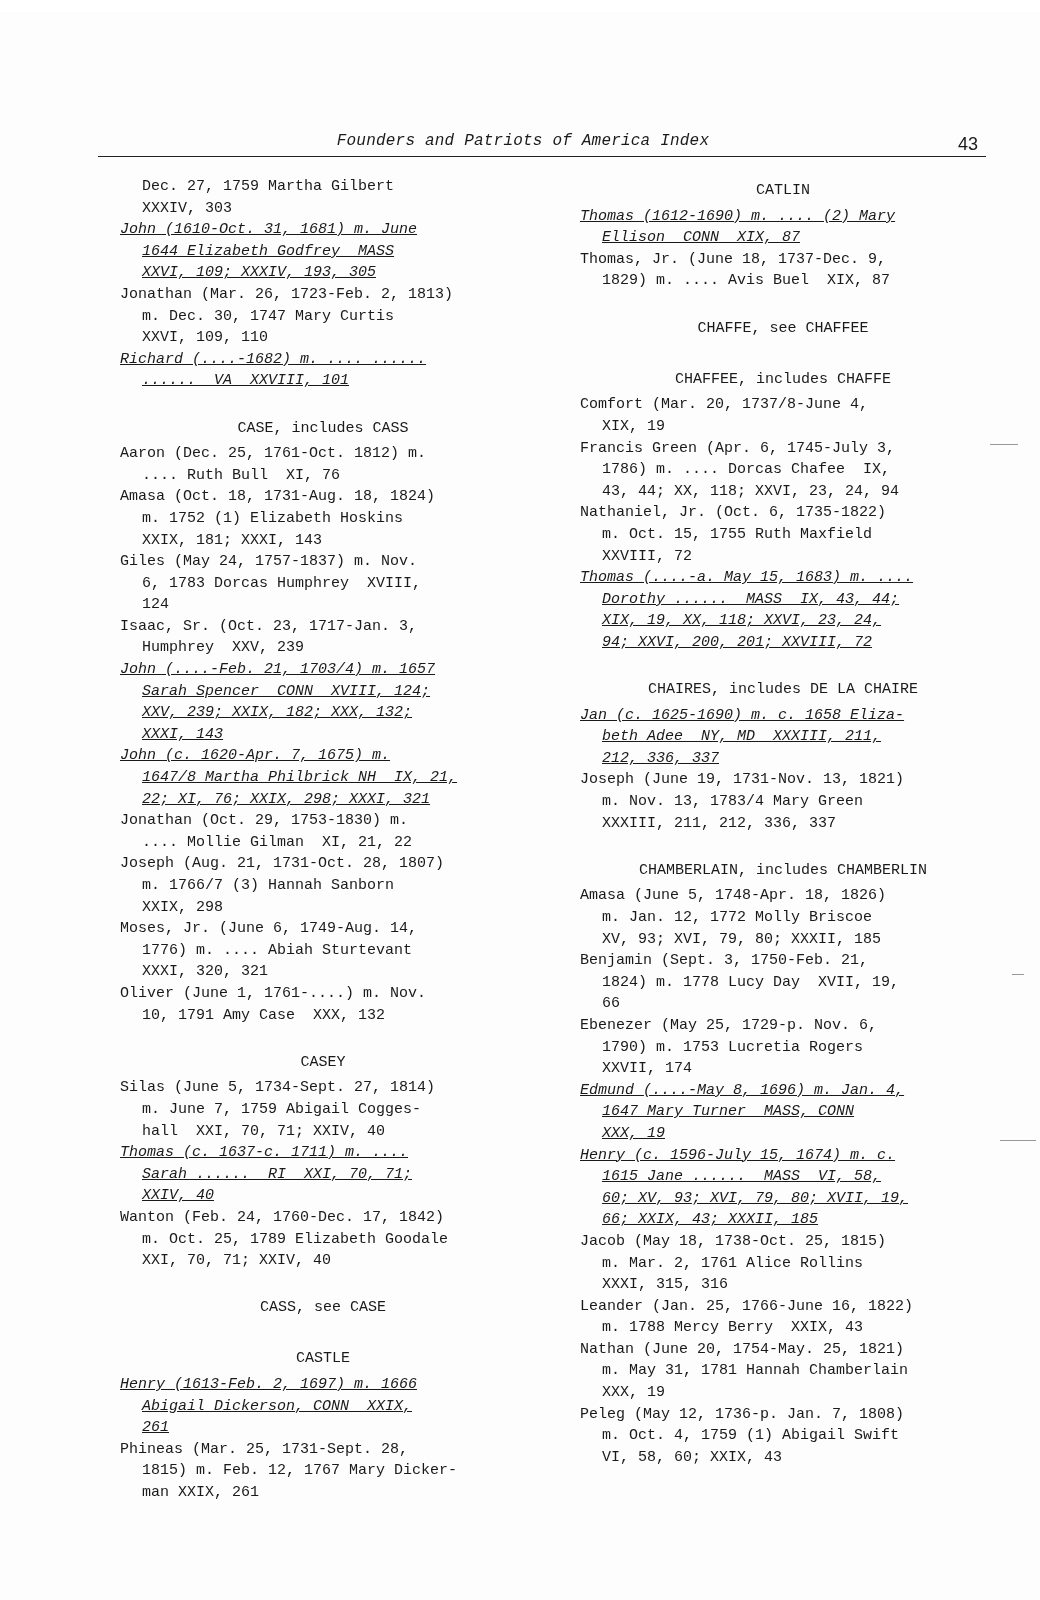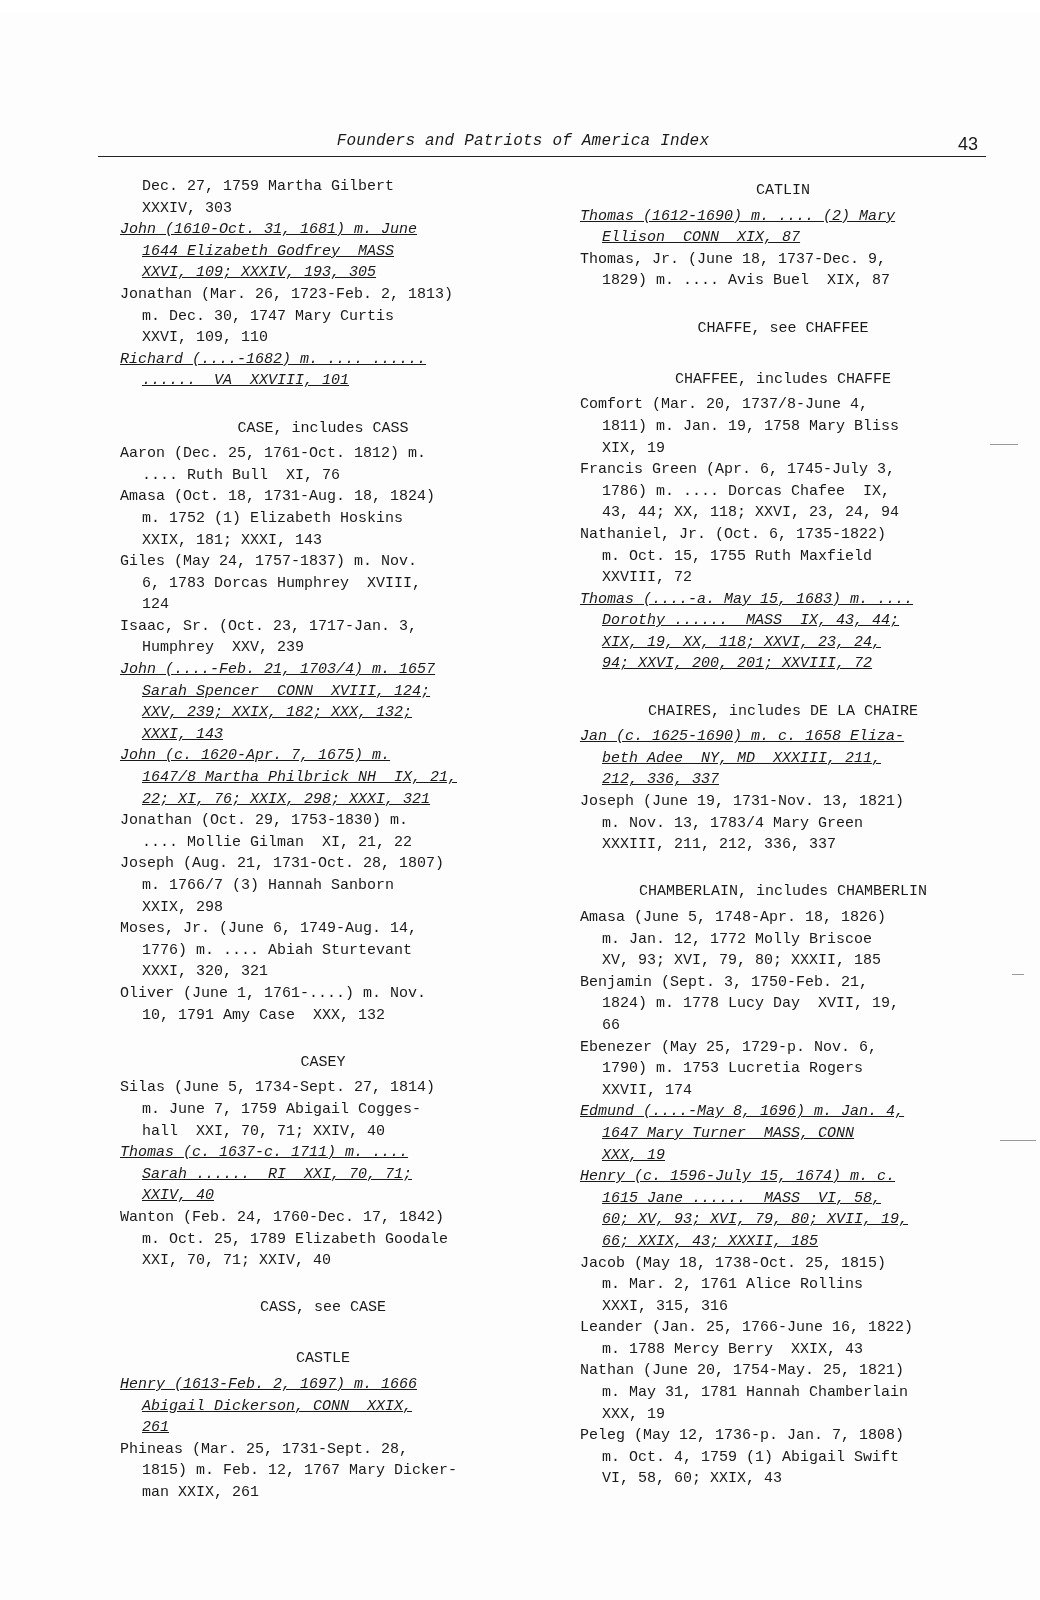--- a/index.html
+++ b/index.html
@@ -151,21 +151,20 @@
       <div class="entry">
         <span class="line">Thomas, Jr. (June 18, 1737-Dec. 9,</span>
         <span class="line cont">1829) m. .... Avis Buel  XIX, 87</span>
       </div>
       <div class="gap"></div>
       <div class="surname">CHAFFE, see CHAFFEE</div>
       <div class="gap"></div>
       <div class="surname">CHAFFEE, includes CHAFFE</div>
       <div class="entry">
         <span class="line">Comfort (Mar. 20, 1737/8-June 4,</span>
-        <span class="line cont">1811) m. Jan. 19, 1758 Mary Bliss</span>
         <span class="line cont">XIX, 19</span>
       </div>
       <div class="entry">
         <span class="line">Francis Green (Apr. 6, 1745-July 3,</span>
         <span class="line cont">1786) m. .... Dorcas Chafee  IX,</span>
         <span class="line cont">43, 44; XX, 118; XXVI, 23, 24, 94</span>
       </div>
       <div class="entry">
         <span class="line">Nathaniel, Jr. (Oct. 6, 1735-1822)</span>
         <span class="line cont">m. Oct. 15, 1755 Ruth Maxfield</span>

